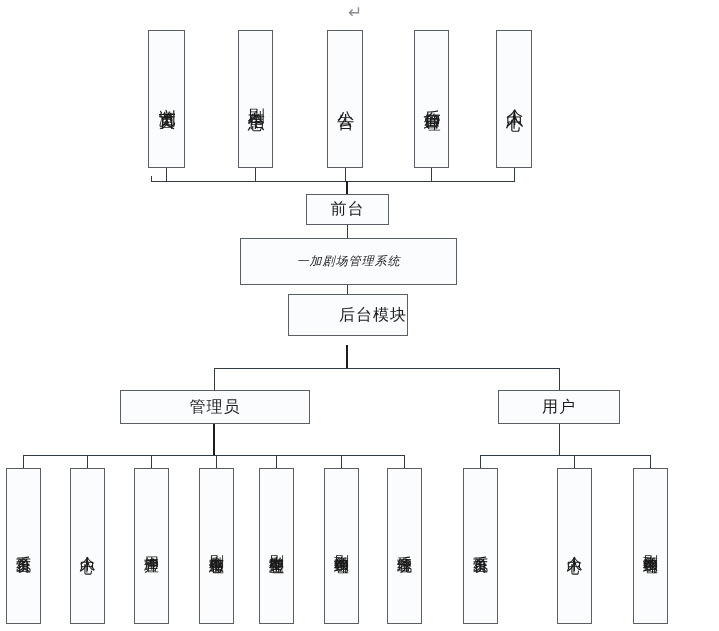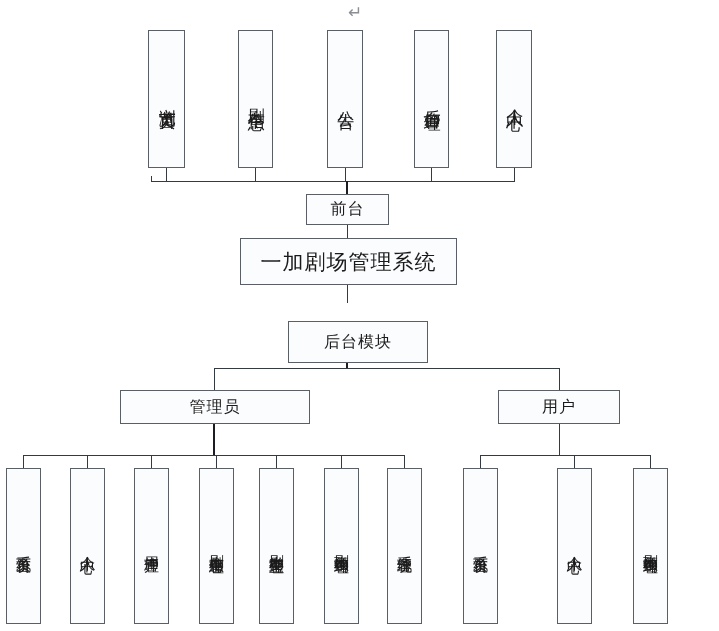--- a/index.html
+++ b/index.html
@@ -41,22 +41,23 @@
   }
   .node.vertical.leaf {
     font-size: 15px;
     letter-spacing: 1px;
   }
   .node.horizontal {
     font-size: 16px;
     letter-spacing: 1px;
   }
   .node.main {
-    font-size: 21px;
+    font-size: 12px;
     letter-spacing: 1px;
+    font-style: italic;
   }
   
   .line {
     position: absolute;
     background: #333a42;
     z-index: 1;
   }
   .line.h { height: 1px; }
   .line.v { width: 1px; }
   .line.thick { background: #1a1d21; }
@@ -125,21 +126,21 @@
   </div>
 
   <div class="line v" style="left:347px; top:225px; height:13px;"></div>
 
   <div class="node main" style="left:240px; top:238px; width:217px; height:47px;">
     <span>一加剧场管理系统</span>
   </div>
 
   <div class="line v" style="left:347px; top:285px; height:18px;"></div>
 
-  <div class="node horizontal" style="left:288px; top:321px; width:140px; height:42px;">
+  <div class="node horizontal" style="left:288px; top:294px; width:120px; height:42px;justify-content:flex-end;">
     <span>后台模块</span>
   </div>
 
   <div class="line v thick" style="left:346px; top:345px; height:23px;"></div>
 
   <div class="line h" style="left:214px; top:368px; width:346px;"></div>
   <div class="line v" style="left:214px; top:368px; height:22px;"></div>
   <div class="line v" style="left:559px; top:368px; height:22px;"></div>
 
   <div class="node horizontal" style="left:498px; top:390px; width:122px; height:34px;">

